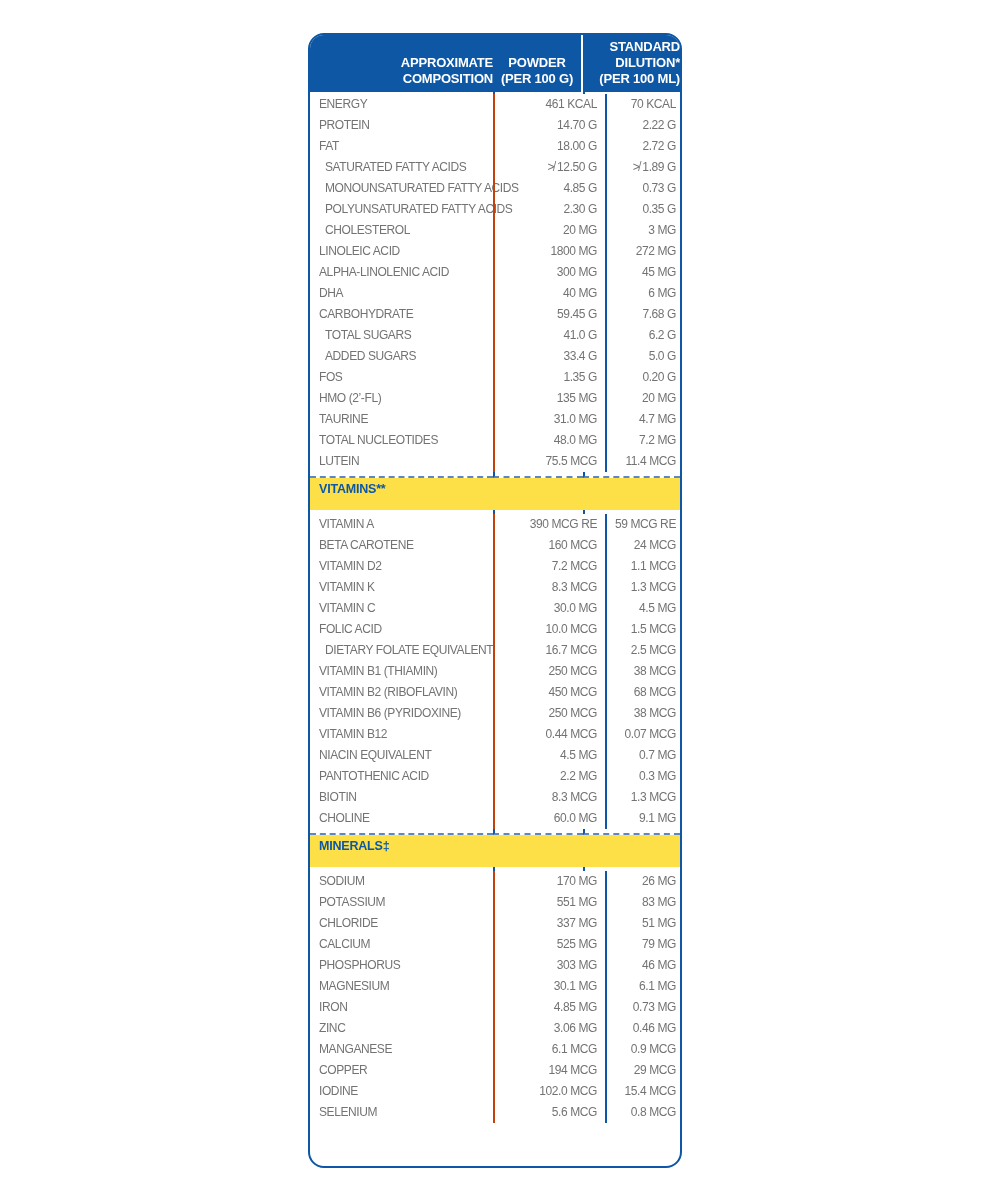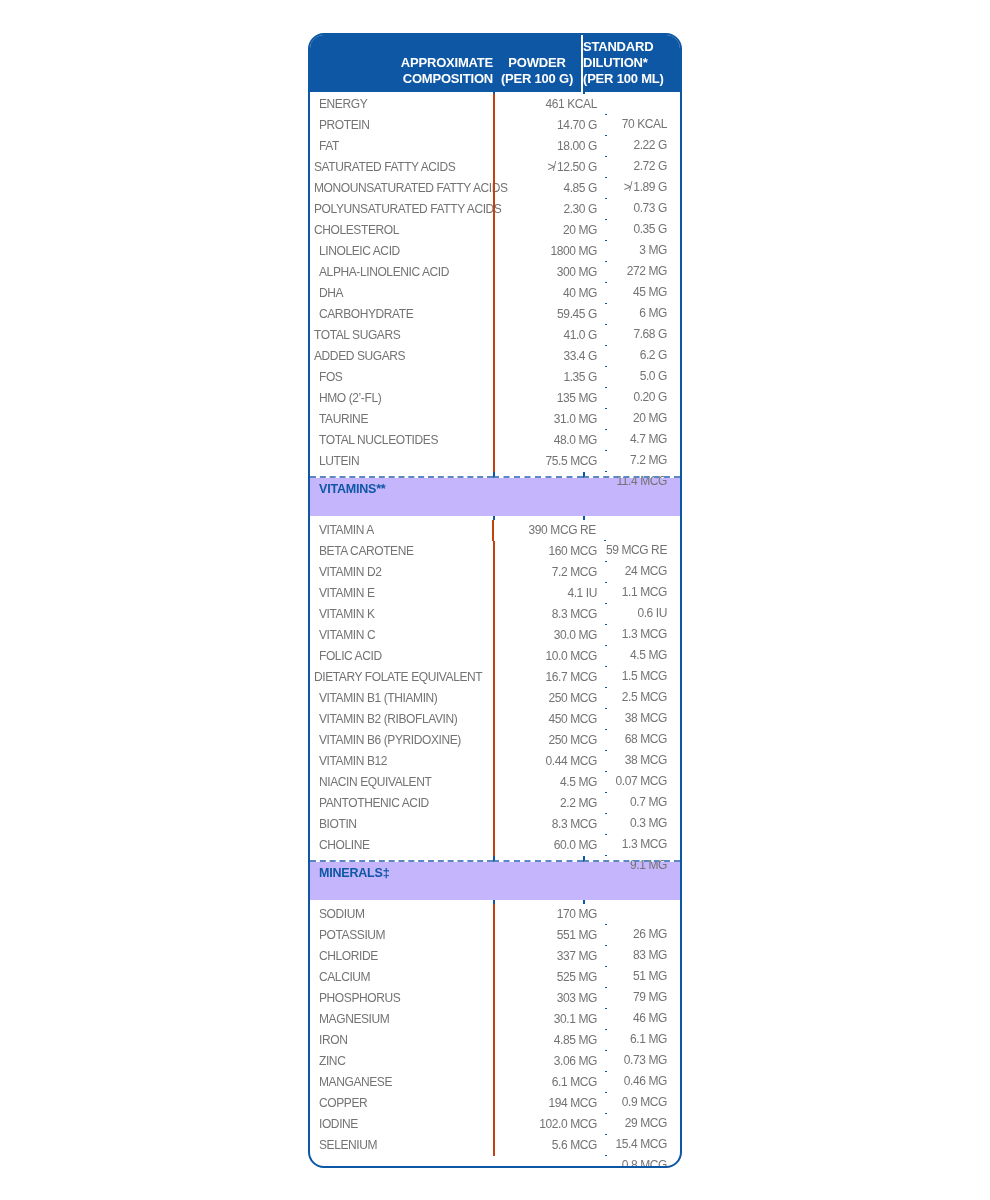--- a/index.html
+++ b/index.html
@@ -15,40 +15,40 @@
   }
   
   .thead{
     display:flex;height:57px;background:#0d57a5;color:#ffffff;
     font-weight:bold;font-size:13px;line-height:16px;letter-spacing:-0.2px;
   }
   .th{display:flex;flex-direction:column;justify-content:flex-end;
       padding-bottom:5px;box-sizing:border-box;}
   .th1{width:183px;padding-left:9px;text-align:right;}
   .th2{width:90px;text-align:center;border-right:2px solid #ffffff;}
-  .th3{flex:1;text-align:left;}
+  .th3{flex:1;text-align:right;}
   
   .row{
     display:flex;height:21px;line-height:21px;color:#737373;font-weight:normal;
     font-size:12px;letter-spacing:-0.4px;white-space:nowrap;
   }
   .c1{width:183px;padding-left:9px;box-sizing:border-box;overflow:visible;}
-  .c1.ind{padding-left:4px;}
+  .c1.ind{padding-left:15px;}
   .c2{width:112px;box-sizing:border-box;border-left:2px solid #c2410c;
       text-align:right;padding-right:8px;}
-  .c3{flex:1;border-left:2px solid #0d57a5;text-align:right;padding-right:13px;margin-top:20px;}
+  .c3{flex:1;border-left:2px solid #0d57a5;text-align:right;padding-right:4px;}
   
   .gap{display:flex;}
   .g1{width:183px;box-sizing:border-box;}
   .g2{width:90px;box-sizing:border-box;border-left:2px solid #0d57a5;}
   .g3{flex:1;border-left:2px solid #0d57a5;}
   .dash .g1,.dash .g2,.dash .g3{border-bottom:2px dashed #5b87c3;}
   
   .section-band{
-    height:38px;line-height:22px;background:#c4b5fd;color:#0d57a5;
+    height:32px;line-height:22px;background:#fde047;color:#0d57a5;
     font-weight:bold;font-size:12.5px;letter-spacing:-0.2px;padding-left:9px;
   }
 </style>
 </head>
 <body>
 
 <div class="comp-table">
   <div class="thead">
     <div class="th th1">
       <div>APPROXIMATE</div>
@@ -180,25 +180,20 @@
         <div class="c1">BETA CAROTENE</div>
         <div class="c2">160 MCG</div>
         <div class="c3">24 MCG</div>
       </div>
       <div class="row">
         <div class="c1">VITAMIN D2</div>
         <div class="c2">7.2 MCG</div>
         <div class="c3">1.1 MCG</div>
       </div>
       <div class="row">
-        <div class="c1">VITAMIN E</div>
-        <div class="c2">4.1 IU</div>
-        <div class="c3">0.6 IU</div>
-      </div>
-      <div class="row">
         <div class="c1">VITAMIN K</div>
         <div class="c2">8.3 MCG</div>
         <div class="c3">1.3 MCG</div>
       </div>
       <div class="row">
         <div class="c1">VITAMIN C</div>
         <div class="c2">30.0 MG</div>
         <div class="c3">4.5 MG</div>
       </div>
       <div class="row">

